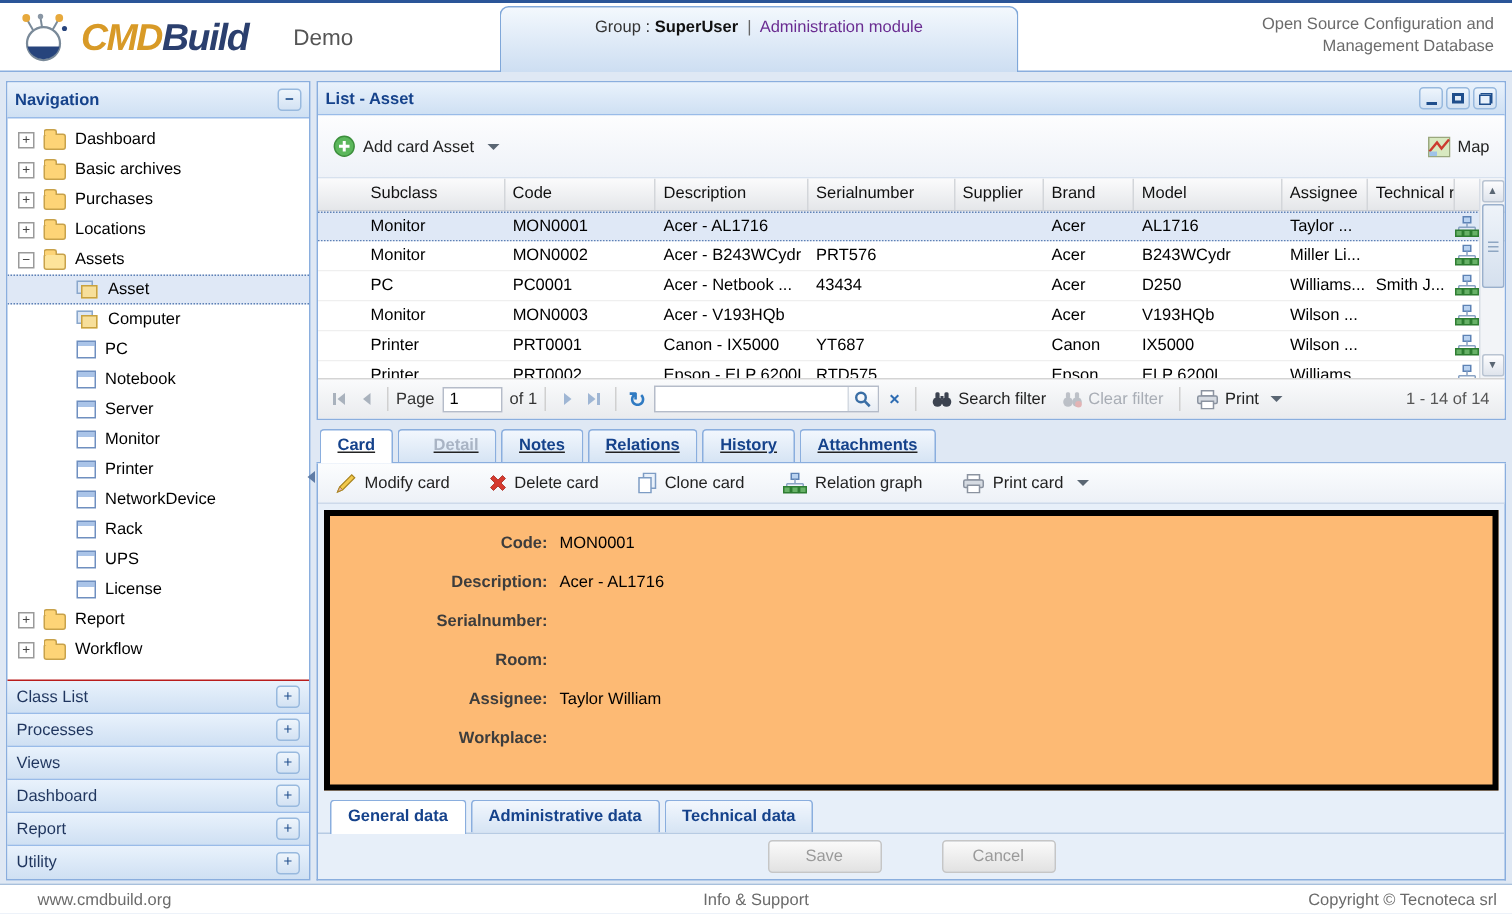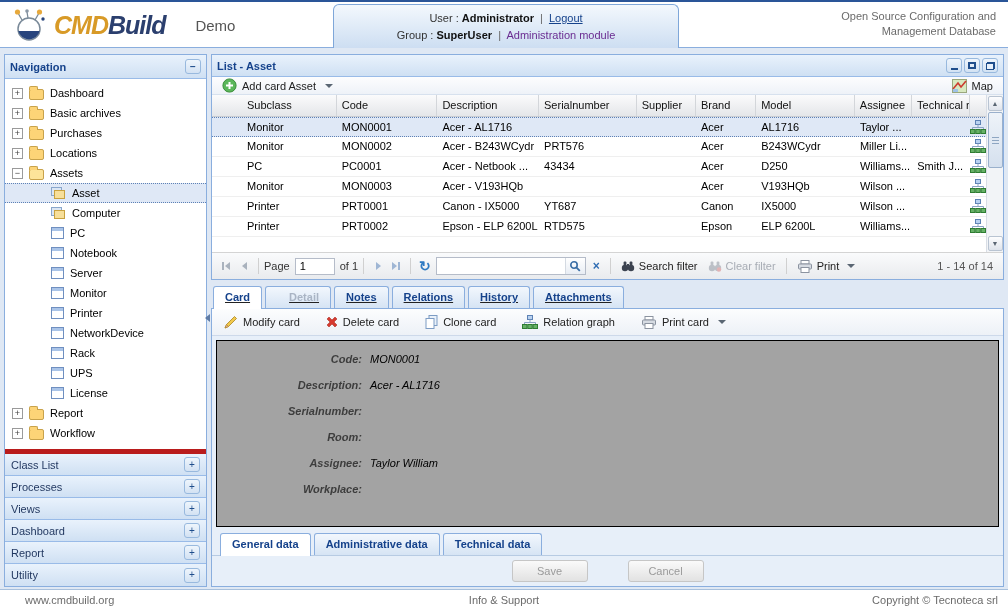--- a/index.html
+++ b/index.html
@@ -46,21 +46,21 @@
                  border-radius:2px; position:relative; margin-top:2px; }
   .folder-icon::before { content:""; position:absolute; left:-1px; top:-4px; width:7px; height:3px;
                  background:#fdd477; border:1px solid #c8a24b; border-bottom:none; border-radius:2px 2px 0 0; }
   .folder-icon.open { background:#fde49a; }
   .class-icon { display:inline-block; width:13px; height:12px; border:1px solid #6f8fc0;
                 background:linear-gradient(#aac4e8 0 3px,#fff 3px); }
   .super-icon { display:inline-block; width:15px; height:13px; position:relative; }
   .super-icon i { position:absolute; display:block; width:11px; height:9px; }
   .super-icon .back { left:0; top:0; background:#dbe6f4; border:1px solid #8aa7cc; }
   .super-icon .front { left:3px; top:3px; background:#f7df9a; border:1px solid #c9a23f; }
-  .accordion { border-top:5px solid #b91c1c; }
+  .accordion { border-top:1px solid #b91c1c; }
   .acc-hd { height:22px; background:linear-gradient(#e9f2fc,#cfe0f3); border-bottom:1px solid #99bbe8;
             display:flex; align-items:center; padding:0 6px; color:#1f355e; cursor:pointer; }
   .acc-hd:last-child { border-bottom:none;align-items:center; }
   .acc-hd .spacer { flex:1; }
 
   
   .splitter-arrow { position:absolute; left:205px; top:312px; width:0; height:0; cursor:pointer;
                     border-top:4px solid transparent; border-bottom:4px solid transparent;
                     border-right:5px solid #5f7ca6; }
 
@@ -68,21 +68,21 @@
   .main { position:absolute; left:211px; top:52px; right:4px; bottom:22px; display:flex; flex-direction:column; }
   .list-panel { height:226px; border:1px solid #8aaede; background:#fff; display:flex; flex-direction:column; flex:none; }
   .list-hd { height:22px; }
   .win-btns { display:flex; gap:2px; }
   .glyph-min { display:block; width:7px; height:2px; background:#1f4e8c; margin-top:6px; }
   .glyph-max { display:block; width:8px; height:7px; border:2px solid #1f4e8c; }
   .glyph-restore { display:block; width:9px; height:8px; position:relative; }
   .glyph-restore::before,.glyph-restore::after { content:""; position:absolute; width:6px; height:5px; border:1px solid #1f4e8c; background:#e8f1fb; }
   .glyph-restore::before { right:0; top:0; } .glyph-restore::after { left:0; bottom:0; }
 
-  .grid-toolbar { height:18px; background:linear-gradient(#fdfdfe,#eef2f8); border-bottom:1px solid #d7e1ee;
+  .grid-toolbar { height:42px; background:linear-gradient(#fdfdfe,#eef2f8); border-bottom:1px solid #d7e1ee;
                   display:flex; align-items:center; padding:0 6px; }
   .tb-btn { display:flex; align-items:center; gap:5px; padding:2px 4px; border-radius:3px; cursor:pointer; color:#222; }
   .caret { width:0; height:0; border-left:4px solid transparent; border-right:4px solid transparent;
            border-top:4px solid #5a6673; margin-left:4px; }
 
   .grid-area { flex:1; position:relative; overflow:hidden; }
   .grid-hd-row { display:flex; height:22px; background:linear-gradient(#fbfbfc,#e4e6e9);
                  border-bottom:1px solid #c9ccd1; }
   .ghc { padding:4px 0 0 5px; border-right:1px solid #d3d6da; color:#111; white-space:nowrap; overflow:hidden; cursor:pointer; }
   .grid-row { display:flex; height:20px; background:#fff; border-bottom:1px solid #efefef; cursor:pointer; }
@@ -128,21 +128,21 @@
   .tab { height:22px; border:1px solid #8aaede; border-bottom:none; border-radius:3px 3px 0 0;
          background:linear-gradient(#f2f7fd,#d6e4f4); color:#15428b; font-weight:bold;
          padding:4px 11px 0; margin-right:3px; cursor:pointer; white-space:nowrap; }
   .tab.active { background:#fff; margin-bottom:-1px; height:23px; }
   .tab.disabled { color:#a9b4c4; cursor:default;padding-left:23px; }
   .card-region { flex:1; border:1px solid #8aaede; border-top:none; background:#e7eff9;
                  display:flex; flex-direction:column; min-height:0; }
   .card-toolbar { height:27px; background:linear-gradient(#fcfdfe,#edf1f7); border-bottom:1px solid #cdd9ea;
                   display:flex; align-items:center; padding:0 8px; gap:18px; flex:none; }
   .form-wrap { flex:1; padding:4px; min-height:0; }
-  .form-box { height:100%; border:1px solid #000000; background:#a3a3a3; padding-top:12px;font-style:italic; }
+  .form-box { height:100%; border:4px solid #000000; background:#fdba74; padding-top:12px; }
   .form-row { display:flex; height:26px; align-items:flex-start; }
   .form-label { width:145px; text-align:right; font-weight:bold; color:#3d3d3d; flex:none; }
   .form-value { margin-left:8px; color:#000; }
   .bottom-strip { height:25px; display:flex; align-items:flex-end; padding-left:8px; border-bottom:1px solid #b7cbe3; flex:none; }
   .actions { height:30px; display:flex; align-items:center; justify-content:center; gap:40px; flex:none; }
   .act-btn { width:76px; height:22px; border:1px solid #c6c6c6; border-radius:3px; color:#9a9a9a;
              background:linear-gradient(#fafafa,#e2e2e2); text-align:center; padding-top:4px; cursor:default; }
 
   
   .footer { position:absolute; left:0; bottom:0; width:100%; height:20px; background:#fff;
@@ -169,26 +169,20 @@
           <circle cx="15" cy="4" r="1.8" fill="#8a97a5"></circle>
           <line x1="23" y1="13" x2="27" y2="6" stroke="#7a8a99" stroke-width="1.3"></line>
           <circle cx="27.5" cy="5" r="2.6" fill="#e7a93c"></circle>
           <circle cx="31" cy="12" r="1.7" fill="#27447c"></circle>
         </svg>
       </span>
       <span class="logo-text"><span class="logo-cmd">CMD</span><span class="logo-build">Build</span></span>
       <span class="demo-label">Demo</span>
     </div>
     <div class="user-box">
-      <div class="user-row">
-        <span>User :</span>
-        <b>Administrator</b>
-        <span class="sep">|</span>
-        <span class="logout-link">Logout</span>
-      </div>
       <div class="user-row">
         <span>Group :</span>
         <b>SuperUser</b>
         <span class="sep">|</span>
         <span class="module-link">Administration module</span>
       </div>
     </div>
     <div class="tagline">
       <div>Open Source Configuration and</div>
       <div>Management Database</div>

